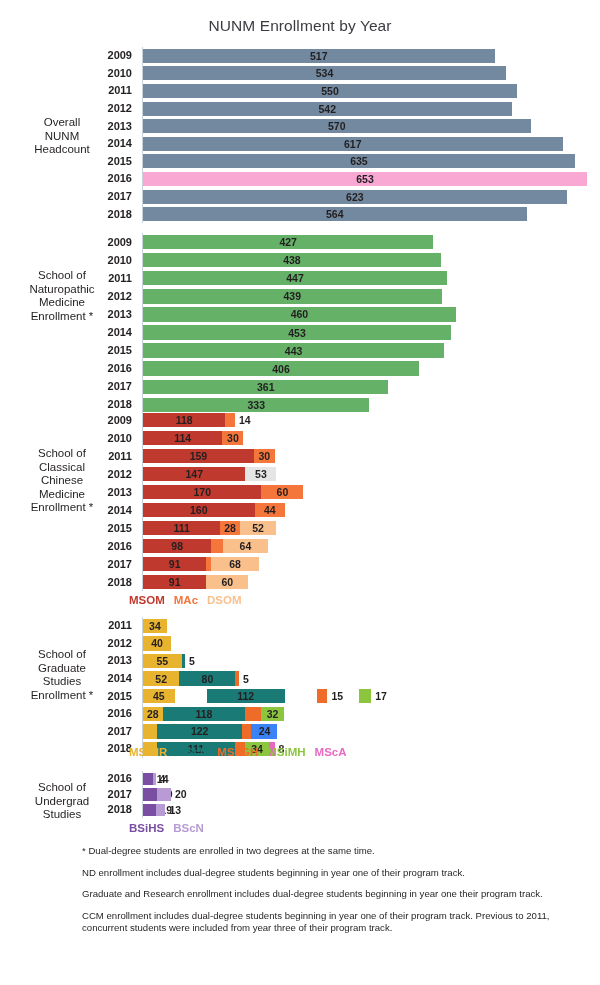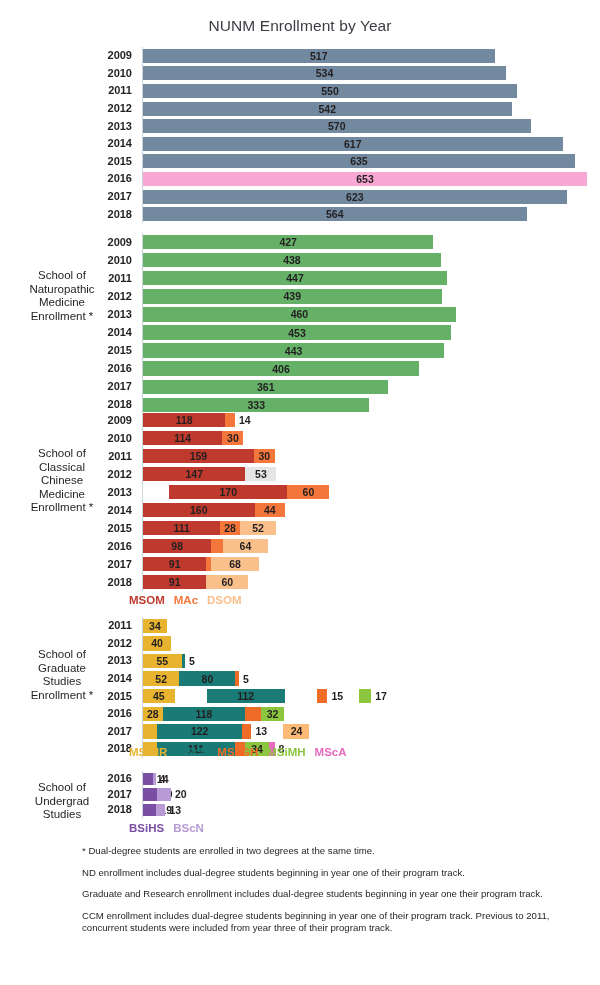--- a/index.html
+++ b/index.html
@@ -117,20 +117,25 @@
 </style>
 </head>
 <body>
 
 <div id="page">
 
   <div id="chart-title">NUNM Enrollment by Year</div>
 
   <div id="groups-container">
       <div class="group" style="top: 47px; height: 176px;">
+        <div class="group-label" style="top: 69px;">
+          <div>Overall</div>
+          <div>NUNM</div>
+          <div>Headcount</div>
+        </div>
         <div class="axis-line" style="top: 0px; height: 176px; background: rgb(201, 211, 220);"></div>
         <div class="row" style="position: absolute; top: 0px; height: 17.6px;">
           <div class="row-year" style="top: 3.3px;">2009</div>
           <div class="bar-track" style="top: 1.8px; height: 14px;">
             <div class="seg" style="width: 351.56px; background: rgb(114, 137, 160);">
               <span class="seg-val">517</span>
             </div>
           </div>
         </div>
         <div class="row" style="position: absolute; top: 17.6px; height: 17.6px;">
@@ -344,21 +349,21 @@
               <span class="seg-val">147</span>
             </div>
             <div class="seg" style="width: 31px; background: #e5e5e5;">
               <span class="seg-val">53</span>
             </div>
           </div>
         </div>
         <div class="row" style="position: absolute; top: 72px; height: 18px;">
           <div class="row-year" style="top: 3.5px;">2013</div>
           <div class="bar-track" style="top: 1.75px; height: 14.5px;">
-            <div class="seg" style="width: 118.49px; background: rgb(192, 57, 46); margin-left: 26px;">
+            <div class="seg" style="width: 118.49px; background: rgb(192, 57, 46);">
               <span class="seg-val">170</span>
             </div>
             <div class="seg" style="width: 41.82px; background: rgb(244, 118, 59);">
               <span class="seg-val">60</span>
             </div>
           </div>
         </div>
         <div class="row" style="position: absolute; top: 90px; height: 18px;">
           <div class="row-year" style="top: 3.5px;">2014</div>
           <div class="bar-track" style="top: 1.75px; height: 14.5px;">
@@ -517,21 +522,21 @@
           <div class="bar-track" style="top: 1.55px; height: 14.5px;">
             <div class="seg outside" style="width: 14px; background: rgb(232, 180, 48);">
               <span class="seg-val">20</span>
             </div>
             <div class="seg" style="width: 85.4px; background: rgb(26, 123, 118);">
               <span class="seg-val">122</span>
             </div>
             <div class="seg outside" style="width: 9.1px; background: rgb(239, 108, 40);">
               <span class="seg-val">13</span>
             </div>
-            <div class="seg" style="width: 26px; background: #fdba74; margin-left: 32px;">
+            <div class="seg" style="width: 26px; background: #3b82f6;">
               <span class="seg-val">24</span>
             </div>
           </div>
         </div>
         <div class="row" style="position: absolute; top: 123.2px; height: 17.6px;">
           <div class="row-year" style="top: 3.3px;">2018</div>
           <div class="bar-track" style="top: 1.55px; height: 14.5px;">
             <div class="seg outside" style="width: 14px; background: rgb(232, 180, 48);">
               <span class="seg-val">20</span>
             </div>

